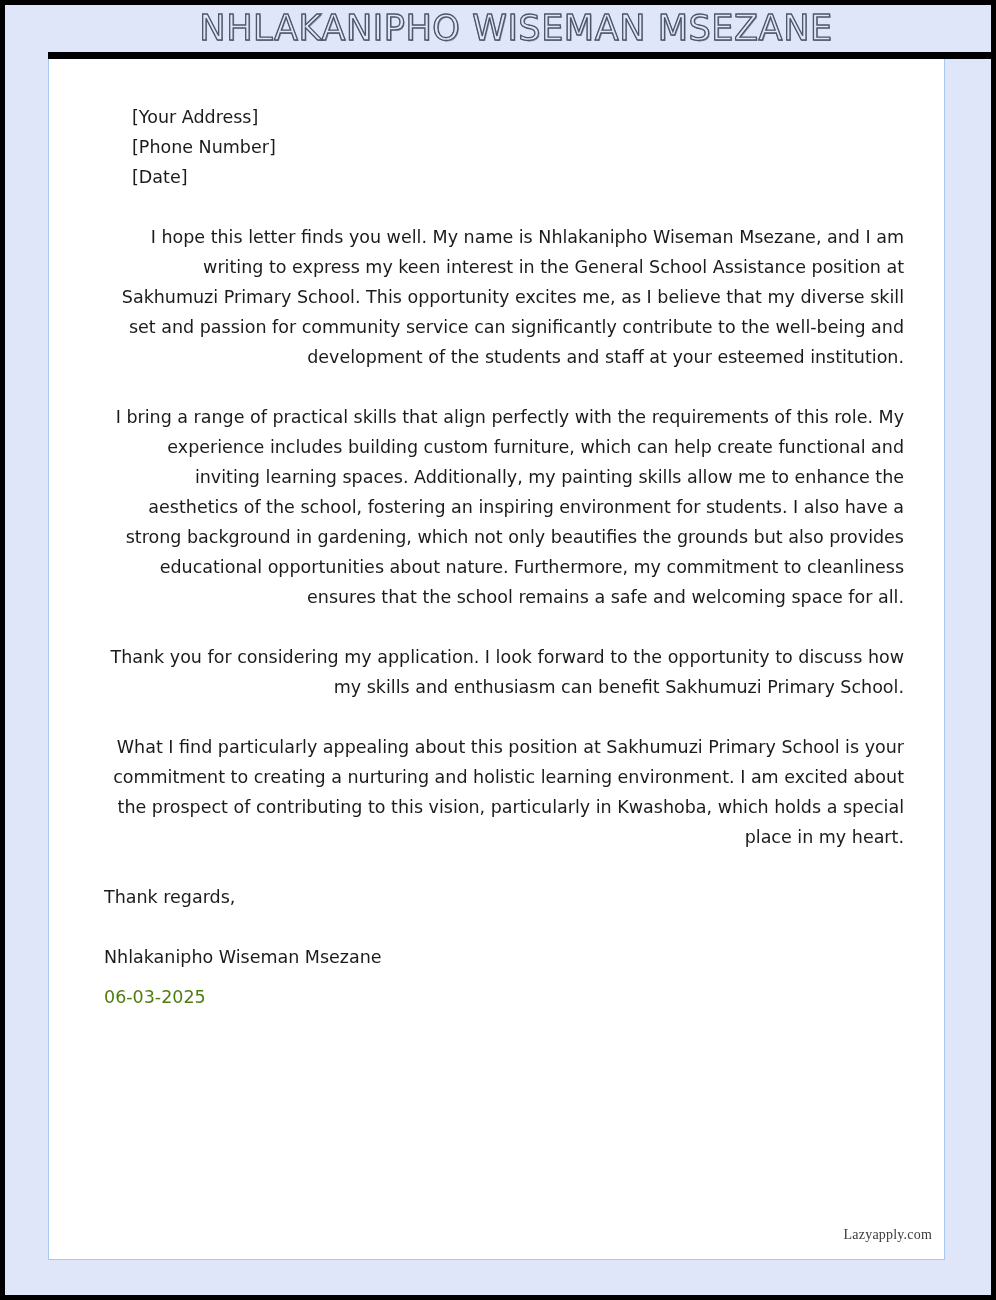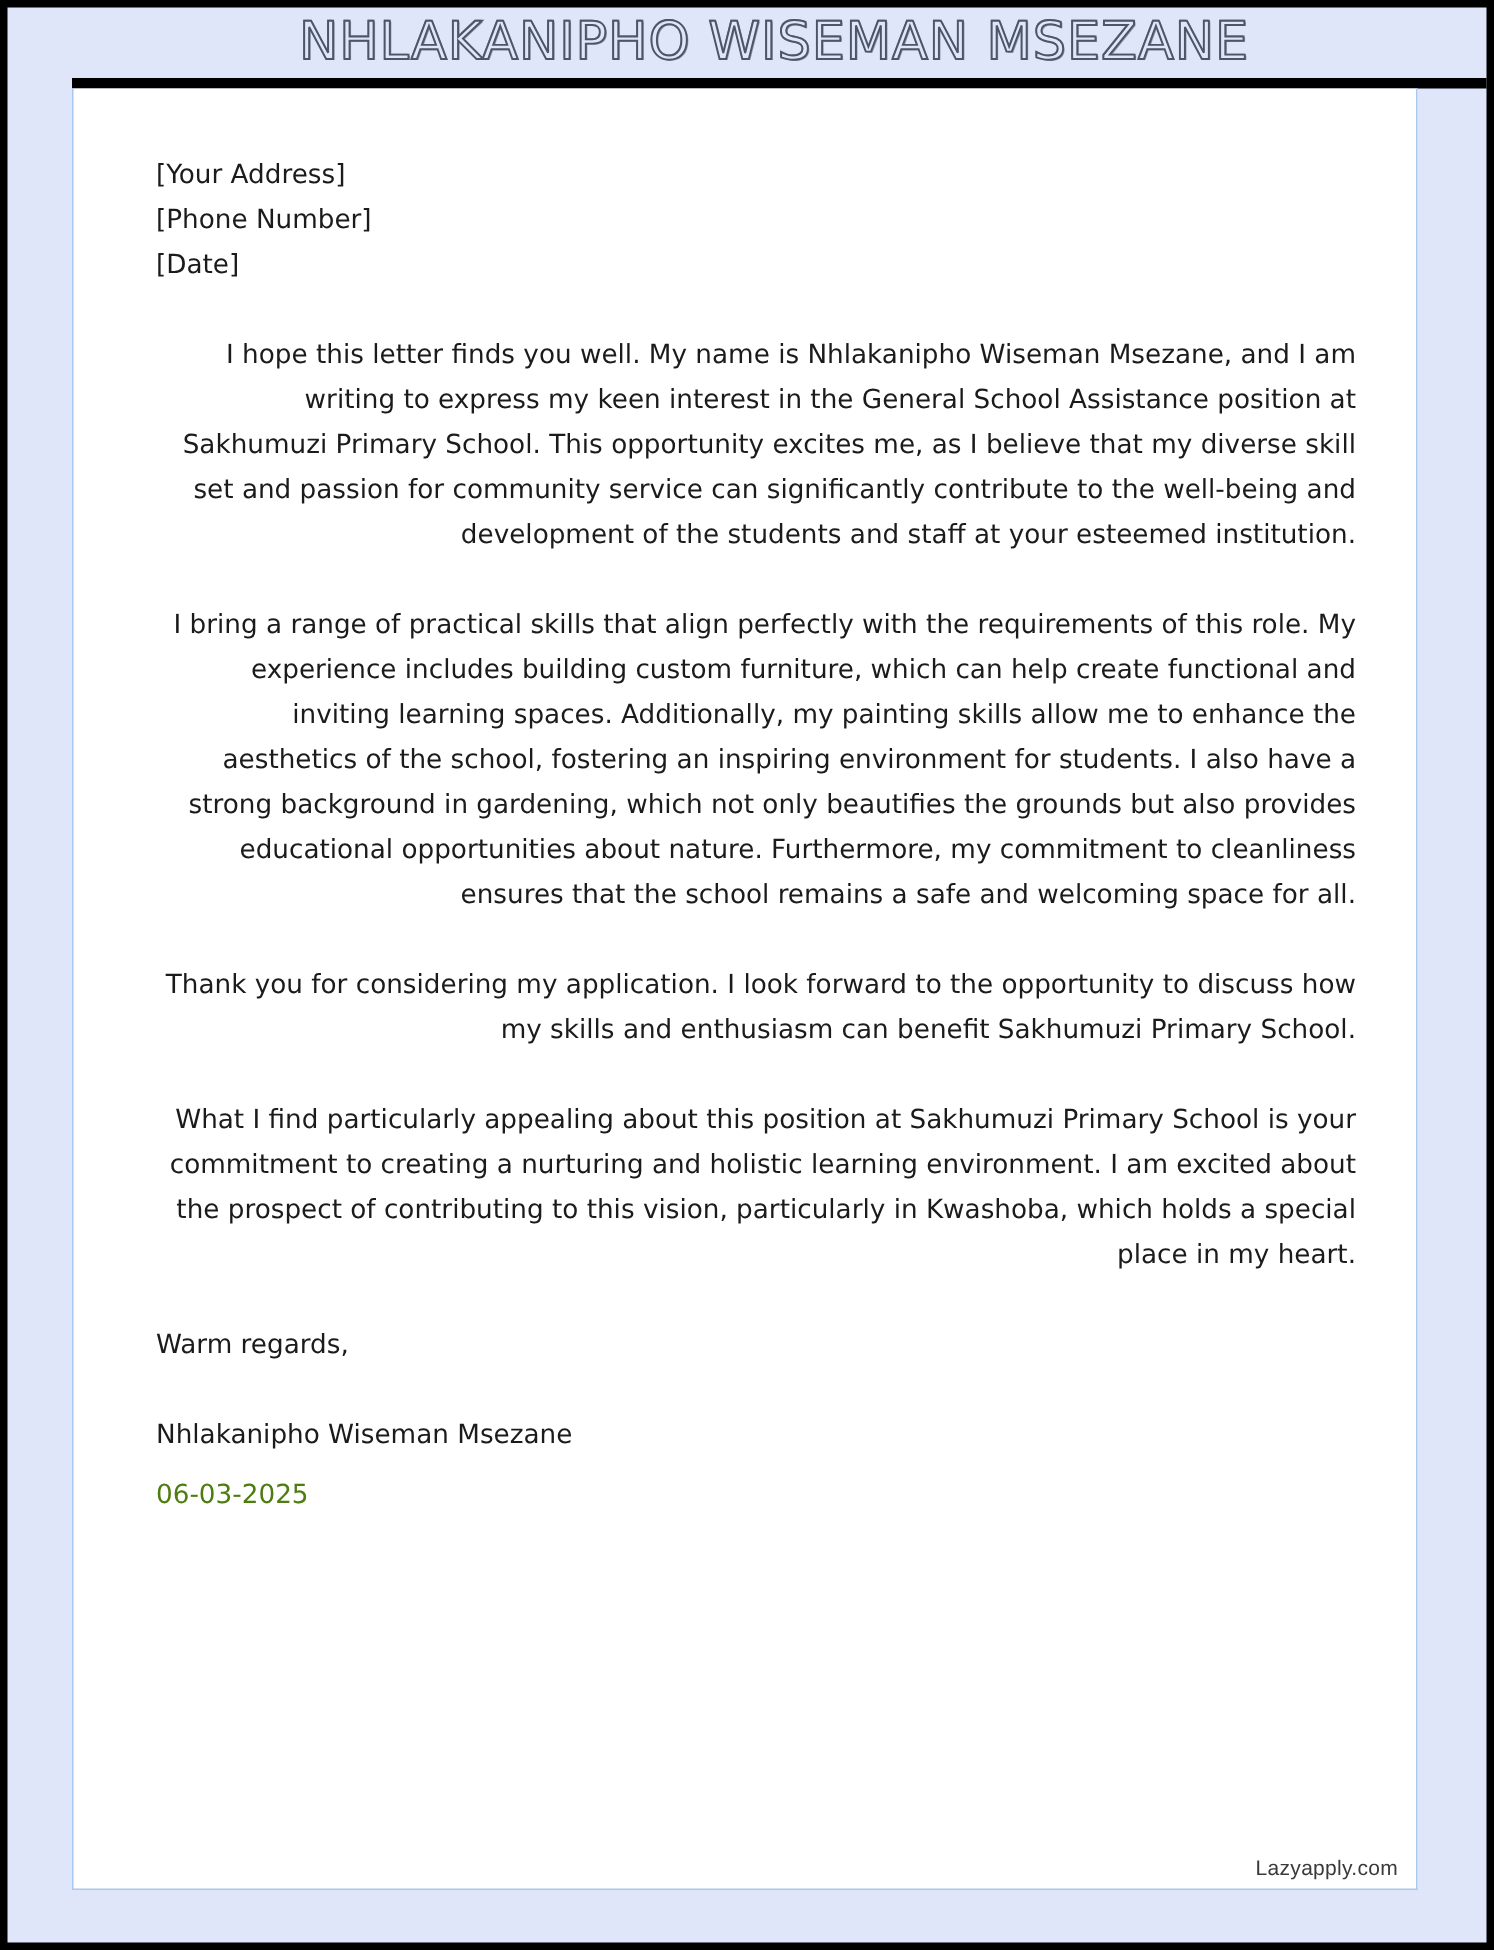--- a/index.html
+++ b/index.html
@@ -91,36 +91,36 @@
   .sign-name,
   .sign-date {
     font-family: "DejaVu Sans", sans-serif;
     font-size: 17.5px;
     line-height: 30px;
     color: #1b1b1b;
     margin: 0;
     white-space: pre-wrap;
   }
 
-  .addr-block { margin-bottom: 30px; }
+  .addr-block { margin-bottom: 30px; margin-left: 28px; }
   .salutation { margin-bottom: 30px; }
   .para { margin-bottom: 30px; text-align: right; }
   .closing { margin-bottom: 30px; }
   .sign-name { margin-bottom: 10px; }
 
   .sign-date {
     color: #4d7c0f;
   }
 
   
   .footer-mark {
     position: absolute;
     right: 12px;
-    bottom: 6px;
-    font-family: Liberation Sans, sans-serif;
+    bottom: 16px;
+    font-family: Liberation Serif, serif;
     font-size: 14px;
     color: #3a3a3a;
     letter-spacing: 0.2px;
   }
 </style>
 </head>
 <body>
 
 <div class="page-frame">
 
@@ -139,21 +139,21 @@
         <div class="addr-line">[Phone Number]</div>
         <div class="addr-line">[Date]</div>
       </div>
 
 
       <p class="para">I hope this letter finds you well. My name is Nhlakanipho Wiseman Msezane, and I am writing to express my keen interest in the General School Assistance position at Sakhumuzi Primary School. This opportunity excites me, as I believe that my diverse skill set and passion for community service can significantly contribute to the well-being and development of the students and staff at your esteemed institution.</p>
       <p class="para">I bring a range of practical skills that align perfectly with the requirements of this role. My experience includes building custom furniture, which can help create functional and inviting learning spaces. Additionally, my painting skills allow me to enhance the aesthetics of the school, fostering an inspiring environment for students. I also have a strong background in gardening, which not only beautifies the grounds but also provides educational opportunities about nature. Furthermore, my commitment to cleanliness ensures that the school remains a safe and welcoming space for all.</p>
       <p class="para">Thank you for considering my application. I look forward to the opportunity to discuss how my skills and enthusiasm can benefit Sakhumuzi Primary School.</p>
       <p class="para">What I find particularly appealing about this position at Sakhumuzi Primary School is your commitment to creating a nurturing and holistic learning environment. I am excited about the prospect of contributing to this vision, particularly in Kwashoba, which holds a special place in my heart.</p>
 
-      <p class="closing">Warm regards,</p>
+      <p class="closing">Thank regards,</p>
 
       <p class="sign-name">Nhlakanipho Wiseman Msezane</p>
       <p class="sign-date">06-03-2025</p>
 
     </div>
 
     <div class="footer-mark">Lazyapply.com</div>
 
   </div>
 

